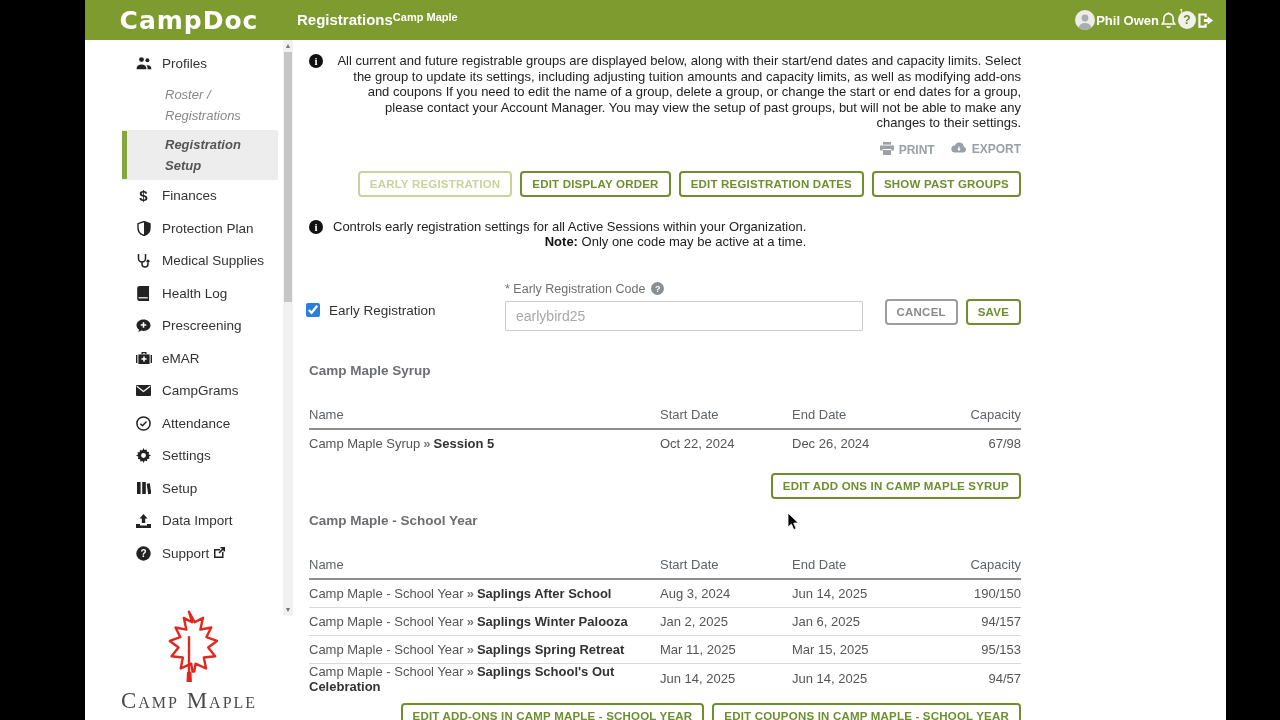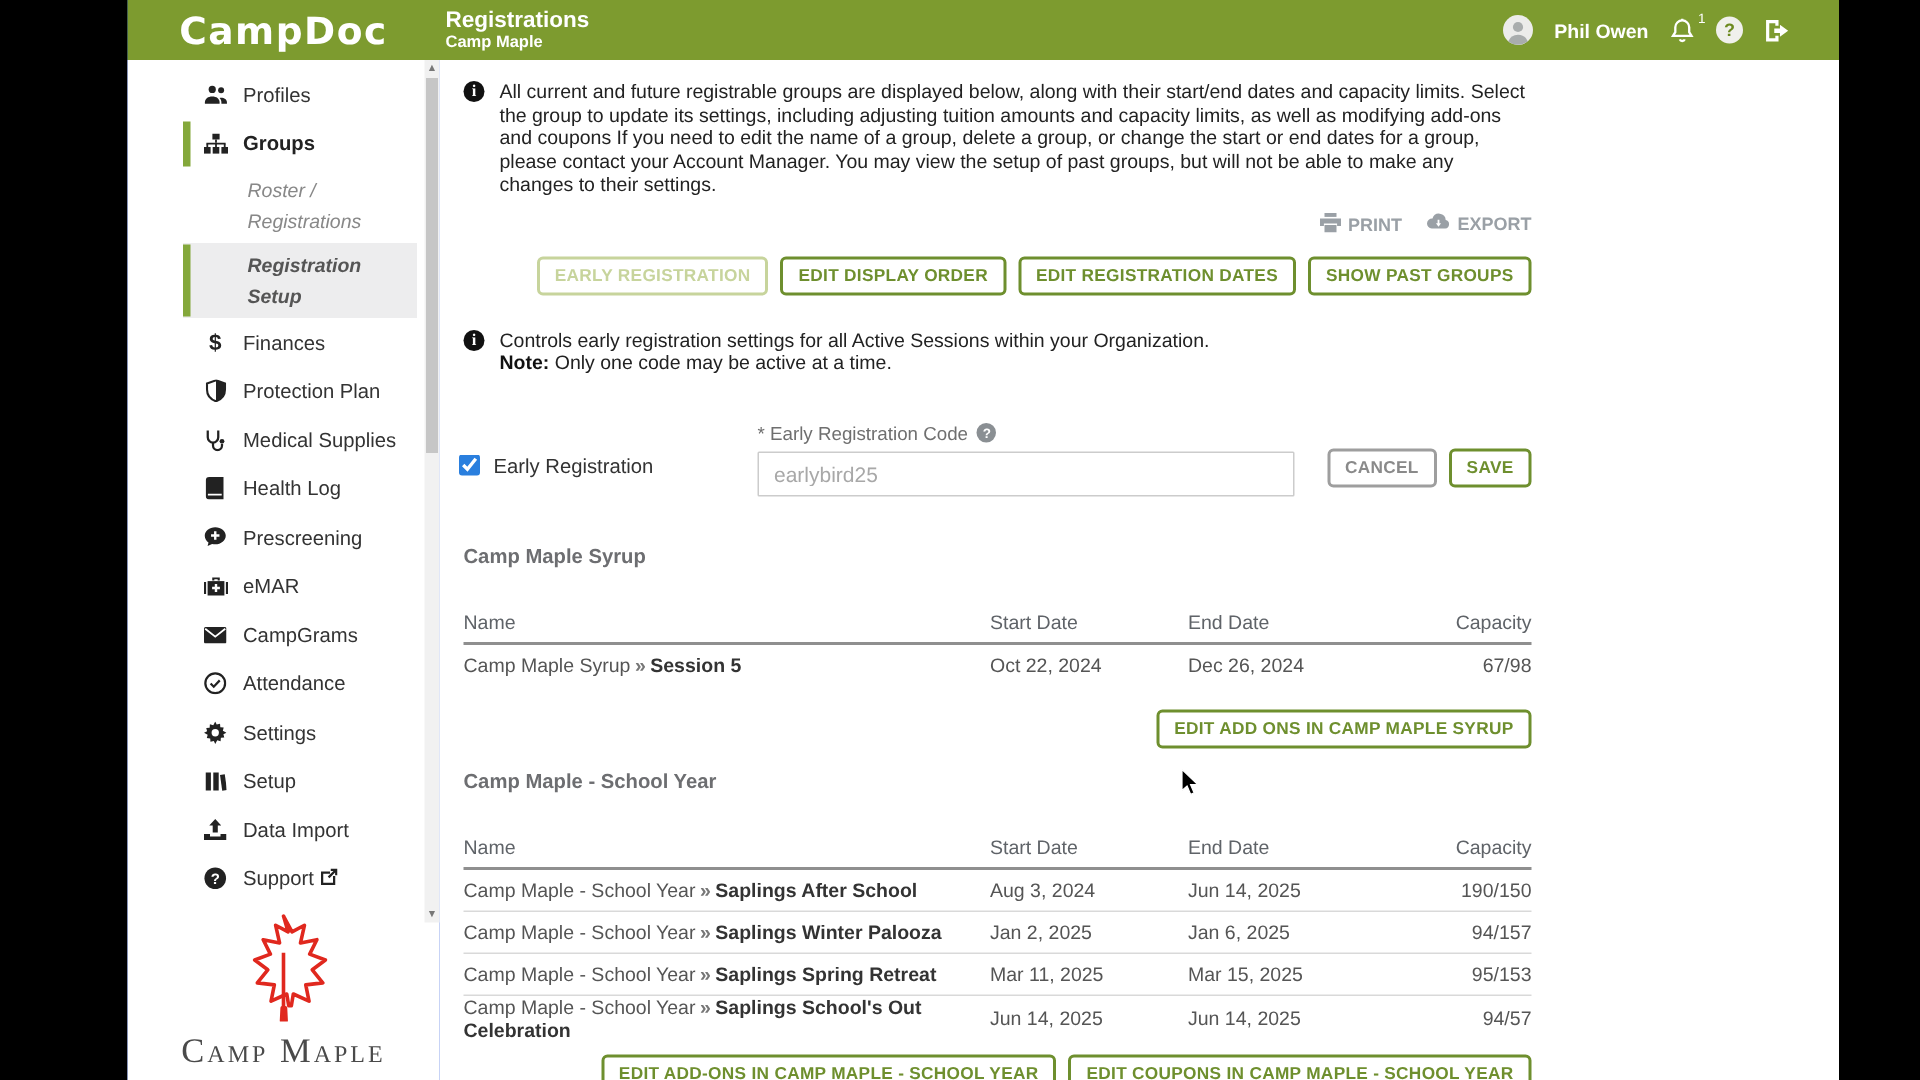--- a/index.html
+++ b/index.html
@@ -5,24 +5,24 @@
   html,body{margin:0;padding:0;background:#000;}
   .stage{position:relative;width:1280px;height:720px;background:#000;overflow:hidden;
          font-family:"Liberation Sans",sans-serif;}
   .app{position:absolute;left:85px;top:0;width:1141px;height:720px;background:#1d4ed8;}
 
   
   .header{position:absolute;left:0;top:0;right:0;height:40px;background:#7d9b2f;
           display:flex;align-items:center;color:#fff;}
   .brand{width:208px;text-align:center;font-family:"DejaVu Sans",sans-serif;
          font-weight:bold;font-size:25px;letter-spacing:1px;color:#fff;}
-  .title-block{display:flex;flex-direction:column;line-height:1.15;margin-left:4px;}
+  .title-block{display:flex;line-height:1.15;margin-left:4px;}
   .page-title{font-size:15px;font-weight:bold;}
   .page-sub{font-size:11px;font-weight:bold;}
-  .header-right{margin-left:auto;display:flex;align-items:center;gap:13px;padding-right:32px;}
+  .header-right{margin-left:auto;display:flex;align-items:center;padding-right:11px;}
   .user-name{font-size:13px;font-weight:bold;}
   .hicon{display:inline-flex;align-items:center;justify-content:center;}
   .bell-wrap{position:relative;}
   .bell-badge{position:absolute;top:-4px;right:-6px;font-size:9px;color:#fff;}
   .help-circle{width:18px;height:18px;border-radius:50%;background:#f0f0ec;color:#6d8a20;
                font-weight:bold;font-size:12px;display:flex;align-items:center;justify-content:center;}
 
   
   .sidebar{position:absolute;left:0;top:40px;width:208px;bottom:0;background:#fff;}
   .nav{padding-top:7px;}
@@ -49,21 +49,21 @@
   .sscroll .arr.up{top:0;} .sscroll .arr.down{bottom:0;}
   .sscroll .thumb{position:absolute;left:1px;top:12px;width:8px;height:250px;background:#c6c6c6;}
 
   
   .content{position:absolute;left:208px;top:40px;right:0;bottom:0;background:#fff;overflow:hidden;}
   .inner{position:absolute;left:16px;top:0;width:712px;}
   .info-row{display:flex;gap:10px;margin-top:13px;}
   .info-icon{flex:0 0 14px;width:14px;height:14px;border-radius:50%;background:#111;color:#fff;
              font-family:"Liberation Serif",serif;font-weight:bold;font-size:11px;line-height:14px;
              text-align:center;margin-top:1px;}
-  .info-text{font-size:13px;line-height:15.5px;color:#222;}
+  .info-text{font-size:13px;line-height:15.5px;color:#222;text-align:right;}
   .info-text b{color:#111;}
 
   .printexport{display:flex;justify-content:flex-end;align-items:flex-start;gap:16px;
                margin-top:11px;color:#9aa0a6;font-size:12px;font-weight:bold;}
   .pe-item{display:flex;align-items:center;gap:5px;cursor:default;}
 
   .btn-row{display:flex;justify-content:flex-end;gap:8px;margin-top:13px;flex-wrap:wrap;row-gap:4px;}
   .gbtn{display:inline-block;background:#fff;border:2px solid #6e8f2e;color:#6e8f2e;
         border-radius:4px;font-size:11.5px;font-weight:bold;letter-spacing:.2px;
         padding:4px 10px;line-height:14px;white-space:nowrap;cursor:pointer;
@@ -149,35 +149,20 @@
             <svg width="16" height="14" viewBox="0 0 16 14" fill="currentColor">
                 <circle cx="5.5" cy="3.6" r="2.4"></circle>
                 <circle cx="11.4" cy="4.2" r="2"></circle>
                 <path d="M.6 12.4c0-2.6 2.1-4 4.9-4s4.9 1.4 4.9 4v.8H.6z"></path>
                 <path d="M11.6 13.2v-.8c0-1.3-.4-2.3-1.2-3.1.4-.1.7-.1 1-.1 2.1 0 3.9 1.1 3.9 3.1v.9z"></path>
               </svg>
           </span>
           <span class="nlabel">Profiles</span>
         </div>
 
-        <div class="nav-item active top-active">
-          <span class="bar"></span>
-          <span class="nicon">
-            <svg width="16" height="14" viewBox="0 0 16 14" fill="currentColor">
-                <rect x="5.6" y="0" width="4.8" height="4"></rect>
-                <rect x="0" y="9" width="4.4" height="4.4"></rect>
-                <rect x="5.8" y="9" width="4.4" height="4.4"></rect>
-                <rect x="11.6" y="9" width="4.4" height="4.4"></rect>
-                <path d="M7.4 4h1.2v2.2H7.4z"></path>
-                <path d="M1.6 6.2h12.8v1.1H1.6z"></path>
-                <path d="M1.6 6.8h1.2V9H1.6zM7.4 6.8h1.2V9H7.4zM13.2 6.8h1.2V9h-1.2z"></path>
-              </svg>
-          </span>
-          <span class="nlabel">Groups</span>
-        </div>
 
         <div class="nav-item nav-sub">
           <span class="bar"></span>
           <span class="nlabel">Roster / Registrations</span>
         </div>
 
         <div class="nav-item nav-sub active">
           <span class="bar"></span>
           <span class="nlabel">Registration Setup</span>
         </div>

